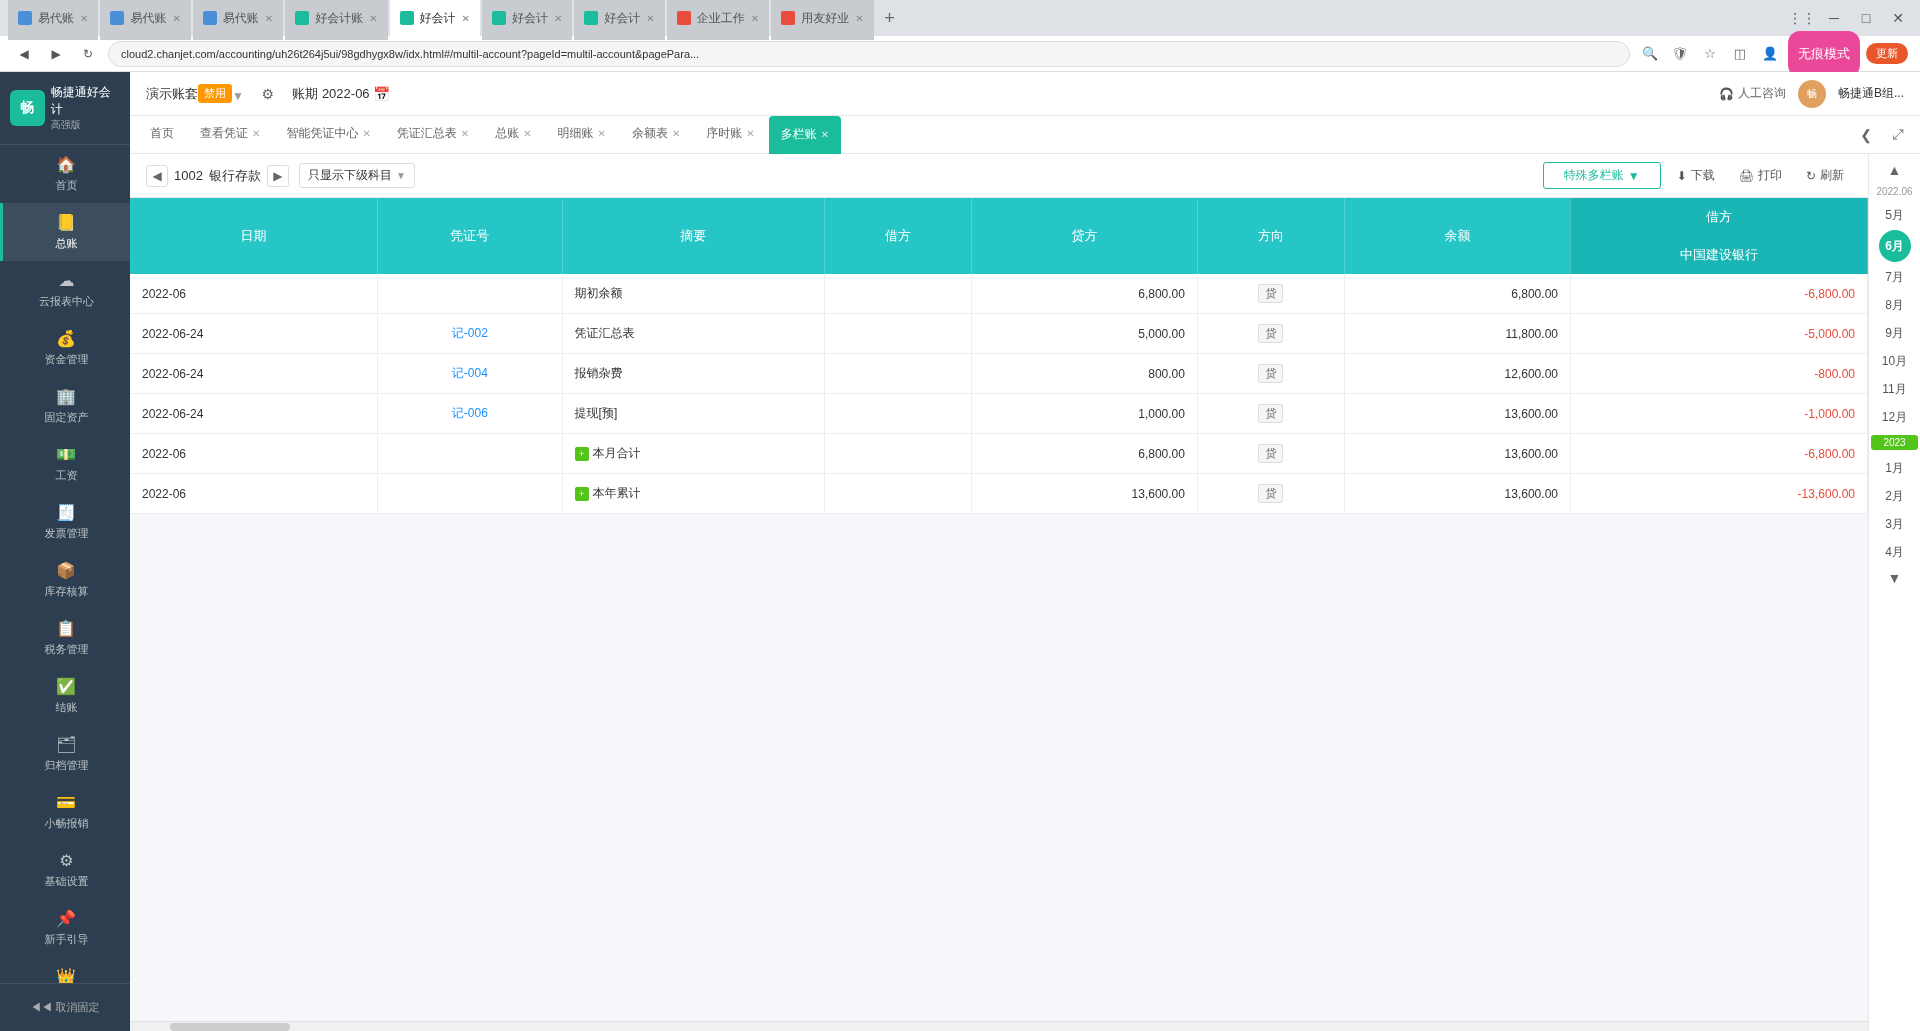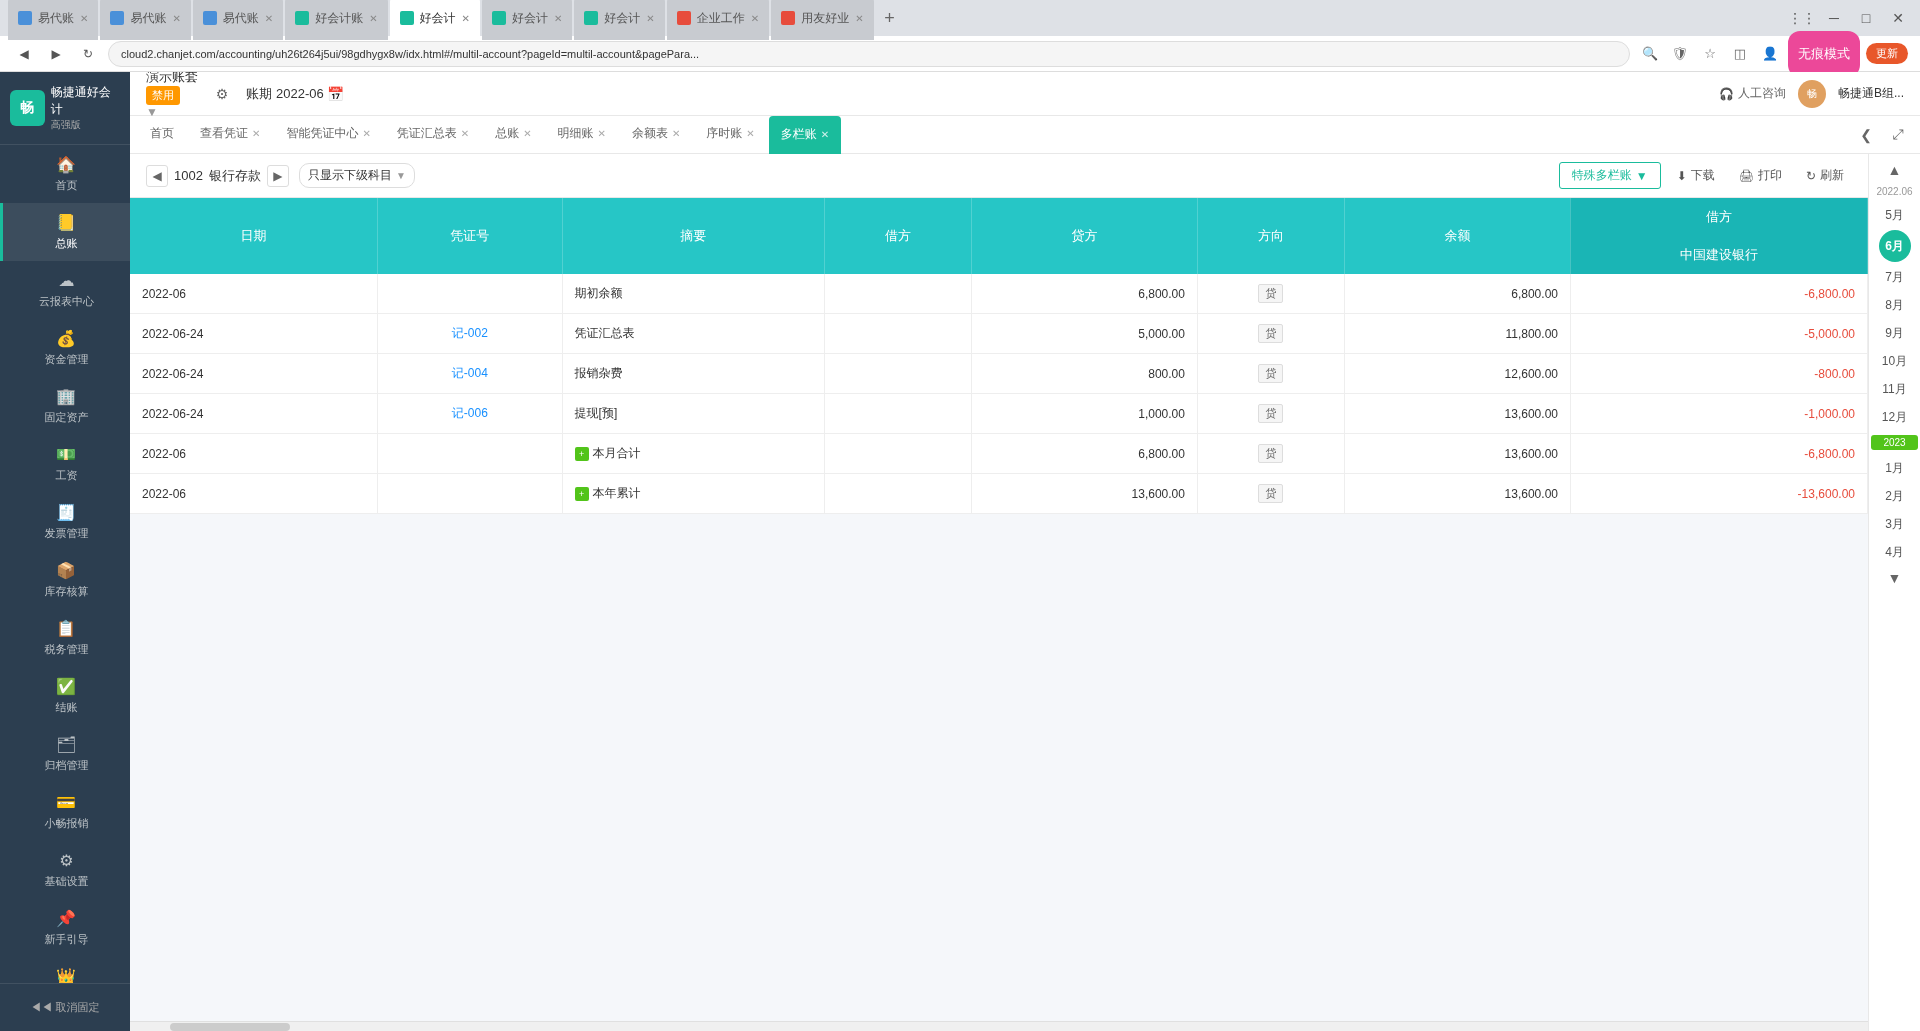--- a/index.html
+++ b/index.html
@@ -40,21 +40,21 @@
     .sidebar-item.active { background: rgba(255,255,255,0.08); color: #fff; border-left-color: #1abc9c; }
     .sidebar-item-icon { font-size: 16px; }
     .sidebar-footer { padding: 10px 6px; border-top: 1px solid rgba(255,255,255,0.1); }
     .sidebar-pin { display: flex; justify-content: center; gap: 4px; color: #aaa; font-size: 11px; cursor: pointer; padding: 6px; }
 
     
     .main-content { flex: 1; display: flex; flex-direction: column; overflow: hidden; }
 
     
     .top-bar { background: #fff; height: 44px; display: flex; align-items: center; padding: 0 16px; gap: 12px; border-bottom: 1px solid #e8e8e8; }
-    .demo-badge-wrap { display: flex; align-items: flex-start; gap: 0; flex-direction: column; }
+    .demo-badge-wrap { display: flex; align-items: flex-end; gap: 0; }
     .demo-label { font-size: 13px; color: #333; }
     .demo-badge { background: #ff9800; color: #fff; border-radius: 3px; padding: 2px 6px; font-size: 11px; }
     .badge-arrow { color: #999; font-size: 12px; }
     .top-bar-icon { width: 24px; height: 24px; display: flex; align-items: center; justify-content: center; color: #666; cursor: pointer; font-size: 14px; }
     .period-wrap { display: flex; align-items: center; gap: 4px; color: #333; font-size: 13px; }
     .period-icon { color: #666; font-size: 14px; cursor: pointer; }
     .top-bar-right { margin-left: auto; display: flex; align-items: center; gap: 12px; }
     .service-btn { display: flex; align-items: center; gap: 4px; color: #666; font-size: 12px; cursor: pointer; }
     .user-avatar { width: 28px; height: 28px; border-radius: 50%; background: #e0a060; display: flex; align-items: center; justify-content: center; font-size: 10px; color: #fff; }
     .user-name { font-size: 12px; color: #333; }
@@ -71,25 +71,25 @@
     
     .content-area { flex: 1; display: flex; overflow: hidden; background: #f5f7fa; }
     .ledger-main { flex: 1; display: flex; flex-direction: column; overflow: hidden; padding: 0; }
 
     
     .ledger-controls { background: #fff; padding: 8px 16px; display: flex; align-items: center; gap: 10px; border-bottom: 1px solid #e8e8e8; }
     .account-nav { display: flex; align-items: center; gap: 6px; }
     .nav-arrow { width: 22px; height: 22px; border: 1px solid #ddd; border-radius: 3px; display: flex; align-items: center; justify-content: center; cursor: pointer; color: #666; font-size: 12px; }
     .account-code { font-size: 13px; color: #333; font-weight: 500; }
     .account-name { font-size: 13px; color: #333; }
-    .filter-wrap { display: flex; align-items: center; gap: 4px; border: 1px solid #ddd; border-radius: 10px; padding: 3px 8px; cursor: pointer; }
+    .filter-wrap { display: flex; align-items: center; gap: 4px; border: 1px solid #ddd; border-radius: 3px; padding: 3px 8px; cursor: pointer; }
     .filter-label { font-size: 12px; color: #333; }
     .filter-arrow { font-size: 10px; color: #999; }
     .controls-right { margin-left: auto; display: flex; gap: 8px; align-items: center; }
-    .multi-col-btn { border: 1px solid #1abc9c; color: #1abc9c; border-radius: 3px; padding: 4px 12px; font-size: 12px; cursor: pointer; display: flex; align-items: center; gap: 4px; }
+    .multi-col-btn { border: 1px solid #1abc9c; color: #1abc9c; border-radius: 3px; padding: 4px 20px; font-size: 12px; cursor: pointer; display: flex; align-items: center; gap: 4px; }
     .action-btn { display: flex; align-items: center; gap: 4px; color: #555; font-size: 12px; cursor: pointer; padding: 4px 8px; }
 
     
     .ledger-table-wrap { flex: 1; overflow: auto; }
     .ledger-table { width: 100%; border-collapse: collapse; }
     .ledger-table thead tr { background: #26c6c6; color: #fff; }
     .ledger-table thead th { padding: 10px 12px; text-align: center; font-size: 13px; font-weight: normal; border-right: 1px solid rgba(255,255,255,0.2); }
     .ledger-table tbody tr { background: #fff; border-bottom: 1px solid #eee; }
     .ledger-table tbody td { padding: 10px 12px; font-size: 12px; color: #333; border-right: 1px solid #eee; }
     .td-right { text-align: right; }

